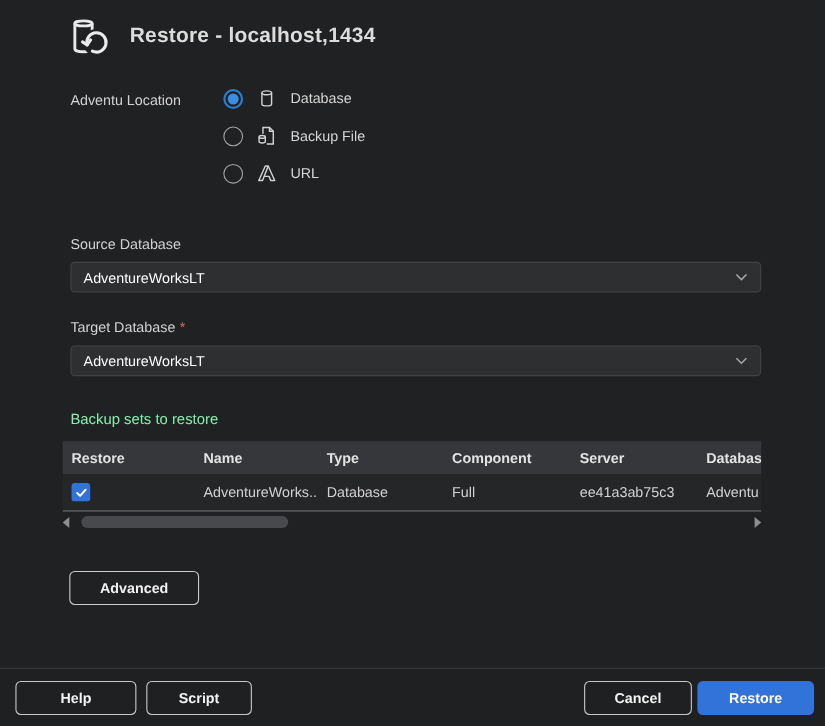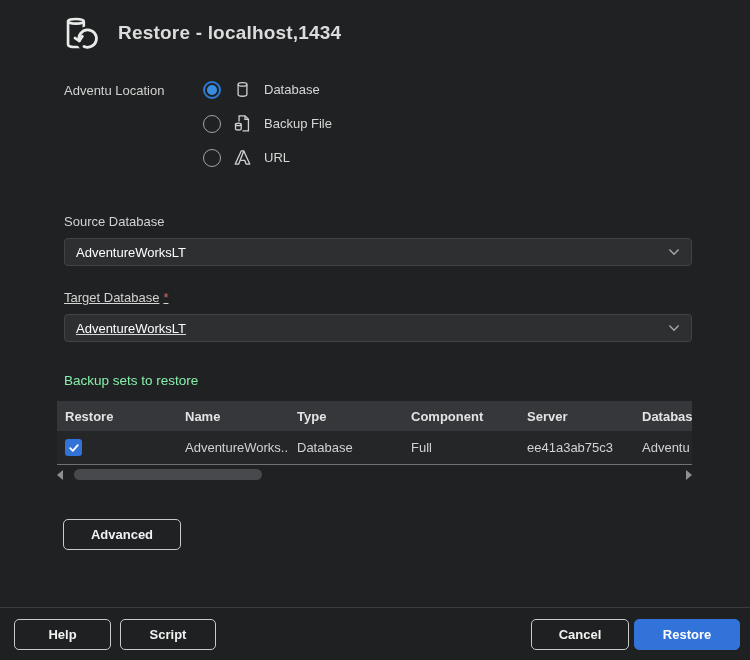--- a/index.html
+++ b/index.html
@@ -21,21 +21,21 @@
   .radio-outer { width:18px; height:18px; border-radius:50%; border:1.5px solid #a3a3a3; position:relative; flex:none; }
   .radio-option.selected .radio-outer { border:2px solid #2b7ad2; }
   .radio-option.selected .radio-outer::after {
     content:""; position:absolute; inset:2px; border-radius:50%; background:#3a8ee2;
   }
   .option-icon { width:19px; height:19px; display:flex; align-items:center; justify-content:center; flex:none; }
   .radio-label { font-size:13px; color:#d6d6d6; }
 
   .field { margin:0 58px 0 64px; }
   .field.source { margin-top:47px; }
-  .field.target { margin-top:24px;text-decoration:underline; }
+  .field.target { margin-top:24px; }
   .field-label { font-size:13px; color:#d2d2d2; margin-bottom:9px; }
   .asterisk { color:#ca6a66; margin-left:4px; }
   .select {
     height:28px; background:#2d2f31; border:1px solid #414446; border-radius:4px;
     display:flex; align-items:center; justify-content:space-between;
     padding:0 11px; font-size:13px; color:#ffffff; cursor:default;
   }
 
   .backup-sets { margin:31px 58px 0 57px; }
   .bs-label { font-size:13.5px; color:#86efac; margin:0 0 13px 7px; }
@@ -58,21 +58,21 @@
   .scroll-track { flex:1; position:relative; height:11px; margin:0 3px; }
   .scroll-thumb { position:absolute; top:0; left:8px; width:188px; height:11px; border-radius:6px; background:#47494c; cursor:grab; }
 
   .advanced-row { margin:38px 0 0 63px; }
   button { font-family:inherit; cursor:pointer; }
   .btn-outline {
     height:31px; background:transparent; border:1px solid #c9c9c9; border-radius:5px;
     color:#f2f2f2; font-size:13px; font-weight:700; padding:0 10px;
   }
   .btn-advanced { width:118px; }
-  .btn-help { width:97px; } .btn-script { width:96px; } .btn-cancel { width:98px; }
+  .btn-help { width:110px; } .btn-script { width:96px; } .btn-cancel { width:98px; }
   .btn-primary {
     height:31px; width:106px; background:#3273d9; border:1px solid #3273d9; border-radius:5px;
     color:#ffffff; font-size:13px; font-weight:700;
   }
 
   .footer {
     position:absolute; left:0; right:0; bottom:0; height:53px;
     border-top:1px solid #3a3c3e; background:#1f2021;
     display:flex; align-items:center; padding:0 10px 0 14px;
   }

